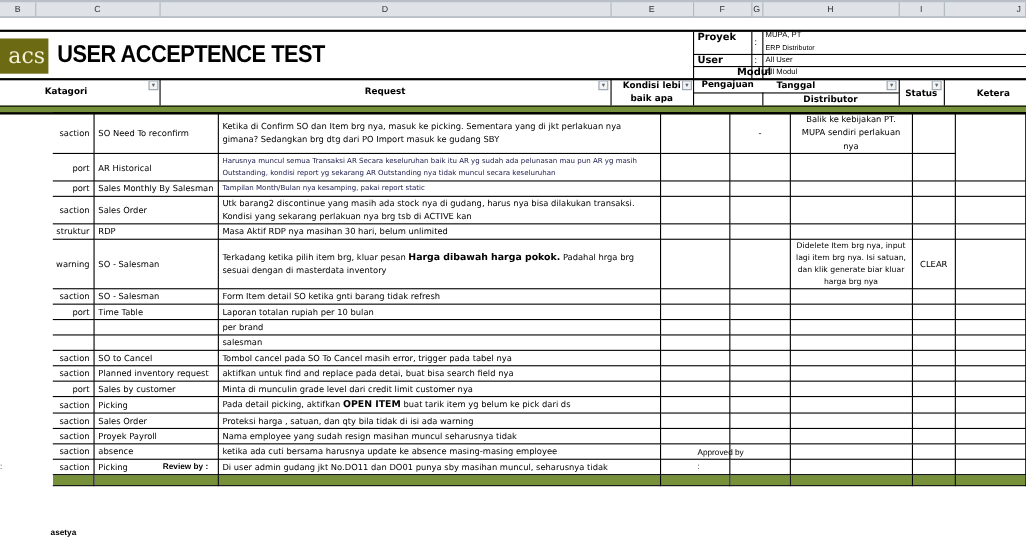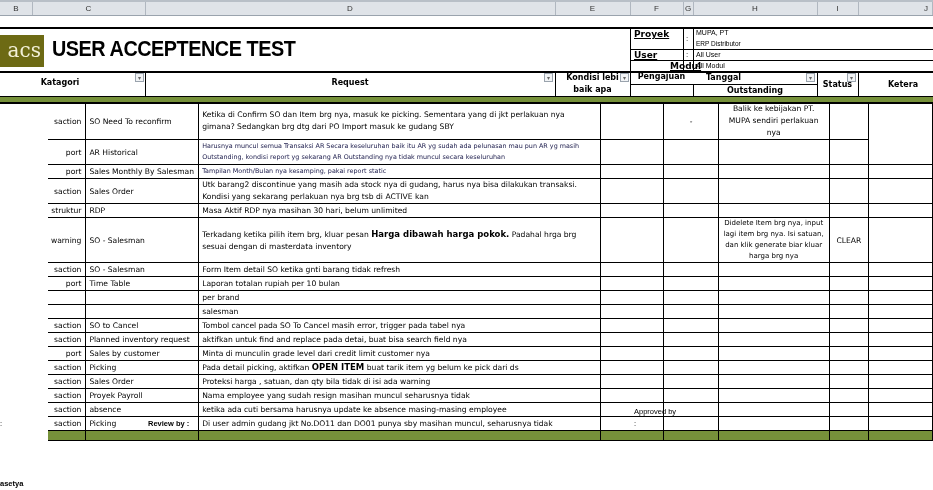--- a/index.html
+++ b/index.html
@@ -4,21 +4,21 @@
 <style>
   html,body{margin:0;padding:0;}
   body{width:933px;height:490px;overflow:hidden;background:#fff;position:relative;font-family:"DejaVu Sans",sans-serif;}
   .abs{position:absolute;box-sizing:border-box;}
   .colhdr{position:absolute;top:0;left:0;width:933px;height:16px;background:#dfe3e8;border-top:2px solid #b8bfc7;border-bottom:1px solid #9aa3ad;box-sizing:border-box;}
   .colhdr .ch{position:absolute;top:0;height:13px;border-right:1px solid #b0b7c0;font-size:8px;line-height:13px;text-align:center;color:#333;font-family:"Liberation Sans",sans-serif;}
   .thick{background:#000;}
   .logo{position:absolute;left:0;top:35px;width:44px;height:32px;background:#6d6a14;color:#f3f0d8;font-family:"DejaVu Serif",serif;font-size:20px;line-height:30px;text-align:right;padding-right:3px;box-sizing:border-box;}
   .title{position:absolute;left:52px;top:36px;font-family:"Liberation Sans",sans-serif;font-weight:bold;font-size:22px;letter-spacing:-0.5px;color:#000;transform:scaleX(0.9);transform-origin:left;}
   .info{font-size:8px;font-family:"Liberation Sans",sans-serif;}
-  .lbl{font-weight:bold;font-size:9px;font-family:"DejaVu Sans",sans-serif;text-decoration:underline;}
+  .lbl{font-weight:bold;font-size:9px;font-family:"DejaVu Sans",sans-serif;}
   .hdr{font-weight:bold;font-size:8px;font-family:"DejaVu Sans",sans-serif;text-align:center;}
   .dd{position:absolute;width:9px;height:9px;border:1px solid #9aa3ad;background:#f1f3f5;box-sizing:border-box;font-size:6px;line-height:7px;text-align:center;color:#666;}
   .green{background:#76913a;}
   table.grid{position:absolute;left:0;top:101px;border-collapse:collapse;table-layout:fixed;margin-left:48px;}
   table.grid td{border:1px solid #000;font-size:7.6px;font-family:"DejaVu Sans",sans-serif;padding:0 3px;vertical-align:middle;overflow:hidden;white-space:nowrap;line-height:13px;color:#000;}
   table.grid td.first{text-align:right;padding-right:4px;border-left:none;}
   table.grid td.wrap{white-space:normal;line-height:12px;}
   table.grid td.small{font-size:6.4px;color:#1a1a4a;line-height:11px;}
   table.grid td.center{text-align:center;}
   b.hl{font-weight:bold;font-size:8.5px;}
@@ -76,21 +76,21 @@
 <div class="abs hdr" style="left:0;top:78px;width:120px;">Katagori</div>
 <div class="dd" style="left:135px;top:73px;">▾</div>
 <div class="abs hdr" style="left:145px;top:78px;width:410px;">Request</div>
 <div class="dd" style="left:544px;top:73px;">▾</div>
 <div class="abs hdr" style="left:555px;top:73px;width:75px;">Kondisi lebi</div>
 <div class="abs hdr" style="left:555px;top:85px;width:75px;">baik apa</div>
 <div class="dd" style="left:620px;top:73px;">▾</div>
 <div class="abs hdr" style="left:630px;top:73px;width:187px;">Tanggal</div>
 <div class="dd" style="left:806px;top:73px;">▾</div>
 <div class="abs hdr" style="left:630px;top:72px;width:63px;">Pengajuan</div>
-<div class="abs hdr" style="left:693px;top:86px;width:124px;">Outstanding</div>
+<div class="abs hdr" style="left:693px;top:86px;width:124px;">Distributor</div>
 <div class="abs hdr" style="left:817px;top:80px;width:41px;">Status</div>
 <div class="dd" style="left:847px;top:73px;">▾</div>
 <div class="abs hdr" style="left:858px;top:80px;width:90px;">Ketera</div>
 
 <div class="abs green" style="left:0;top:96px;width:933px;height:5px;border-top:1px solid #000;border-bottom:2px solid #000;box-sizing:content-box;"></div>
 
 <table class="grid" style="top:102px;">
   <colgroup>
     <col style="width:32px">
       <col style="width:113px">
@@ -291,13 +291,13 @@
       <td class="green"></td>
       <td class="green"></td>
     </tr>
   </tbody>
 </table>
 
 <div class="sig" style="left:0;top:419px;">:</div>
 <div class="sig" style="left:148px;top:419px;font-weight:bold;">Review by :</div>
 <div class="sig" style="left:634px;top:407px;">Approved by</div>
 <div class="sig" style="left:634px;top:419px;">:</div>
-<div class="sig" style="left:0;top:479px;font-weight:bold;">asetya</div>
+<div class="sig" style="left:0;top:479px;font-weight:bold;padding-left:46px;">asetya</div>
 
 </body></html>

